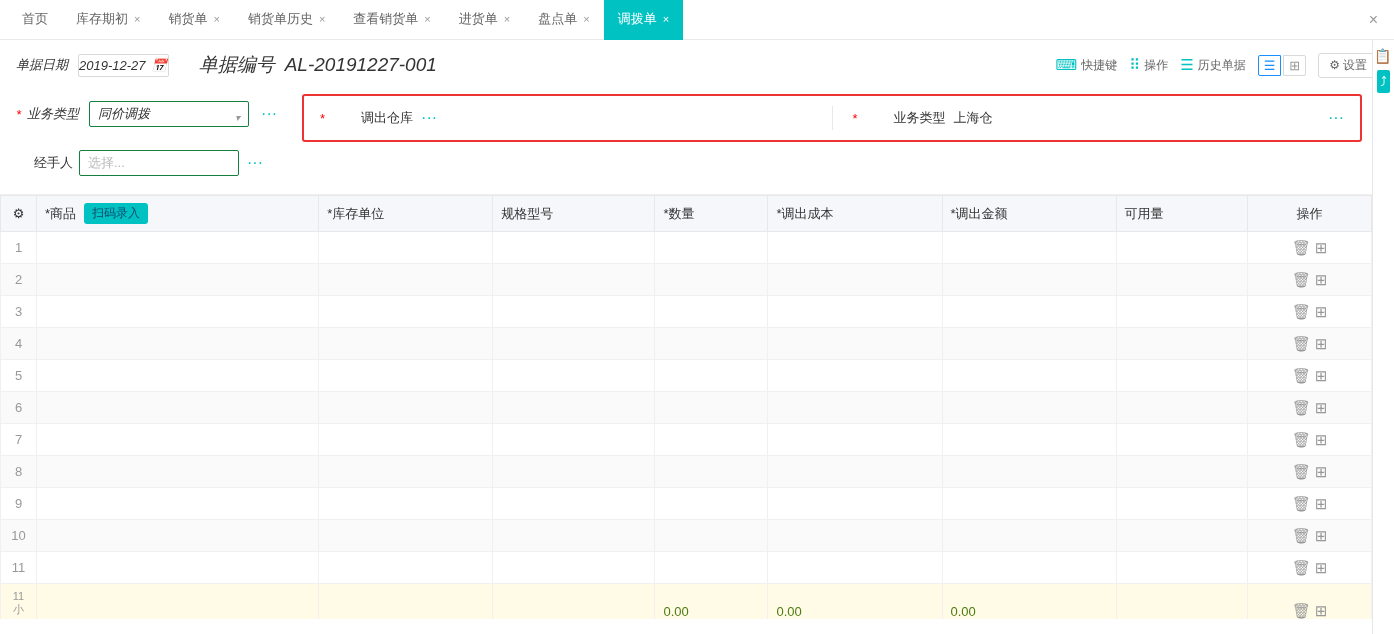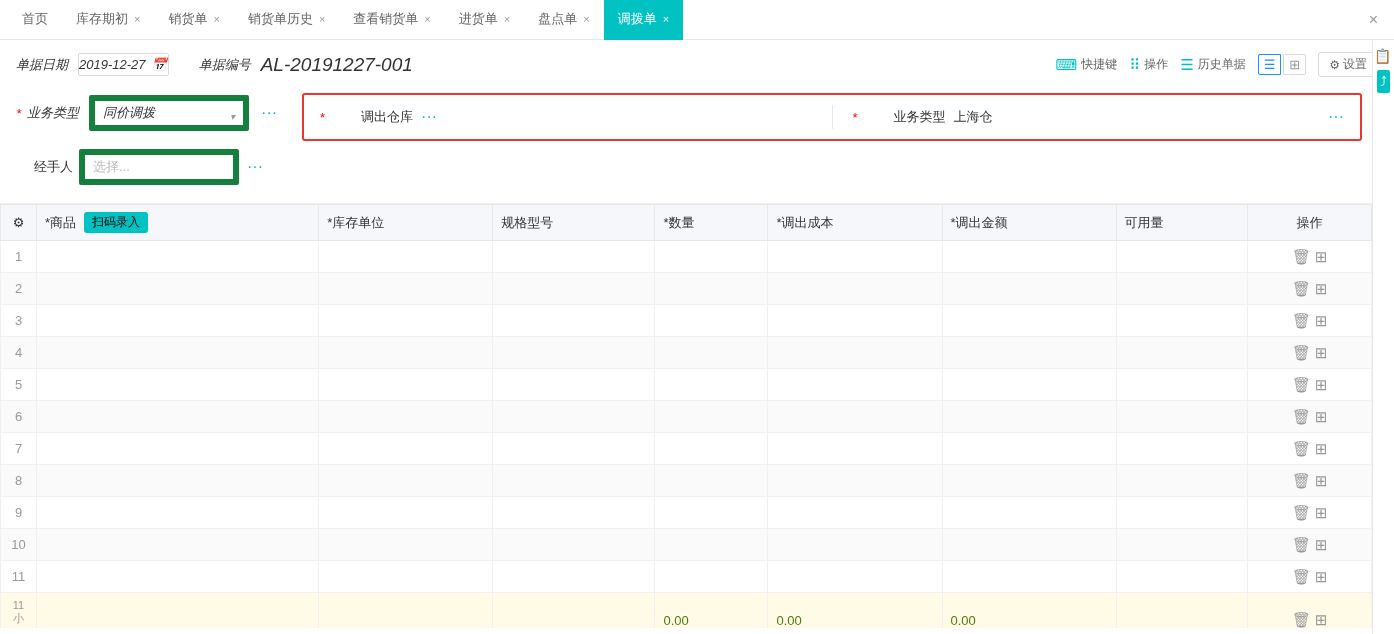--- a/index.html
+++ b/index.html
@@ -40,31 +40,31 @@
       background: #fff;
     }
     .form-row {
       display: flex; align-items: center; margin-bottom: 10px; flex-wrap: nowrap;
     }
     .form-label {
       color: #333; white-space: nowrap; margin-right: 6px; font-size: 13px;
     }
     .required-star { color: red; margin-right: 2px; }
     .form-select-wrap {
-      display: flex; align-items: flex-end; border: 6px solid #15803d;
+      display: flex; align-items: flex-end; border: 1px solid #15803d;
       border-radius: 2px; padding: 3px 8px; min-width: 160px; background: #fff; cursor: pointer;
     }
     .form-select-wrap .select-text { flex: 1; font-size: 13px; }
     .form-select-wrap .arrow-icon { color: #999; font-size: 10px; margin-left: 4px; }
     .form-date-wrap {
       display: flex; align-items: center; border: 1px solid #d9d9d9;
       border-radius: 2px; padding: 3px 0; background: #fff; cursor: pointer;
     }
     .form-date-wrap .cal-icon { margin-left: 6px; color: #999; }
-    .form-id-label { margin-left: 20px; margin-right: 6px; font-size: 13px; color: #333; }
+    .form-id-label { margin-left: 20px; margin-right: 6px; font-size: 19px; color: #333; }
     .form-id-value { font-size: 19px; color: #333; }
 
     
     .toolbar-right {
       display: flex; align-items: center; margin-left: auto; gap: 12px;
     }
     .toolbar-btn {
       display: flex; align-items: center; gap: 4px; cursor: pointer;
       color: #666; font-size: 12px; white-space: nowrap;
     }
@@ -110,21 +110,21 @@
     }
     tbody tr { border-bottom: 1px solid #f0f0f0; }
     tbody tr:nth-child(even) { background: #fafafa; }
     tbody td {
       border: 1px solid #f0f0f0; padding: 6px 8px; color: #333;
       min-height: 28px; height: 32px;
     }
     .row-num { color: #999; text-align: center; width: 36px; }
     .th-gear { text-align: center; }
     .scan-btn {
-      background: #00c2c2; color: #000000; border: none; border-radius: 3px;
+      background: #00c2c2; color: #0c4a6e; border: none; border-radius: 3px;
       padding: 2px 8px; font-size: 12px; cursor: pointer; margin-left: 4px;
     }
     .th-product { display: flex; align-items: center; gap: 4px; }
     .op-icons { display: flex; gap: 4px; align-items: center; justify-content: center; }
     .op-icon { cursor: pointer; color: #999; font-size: 15px; }
     .subtotal-row td { background: #fffbe6; font-size: 13px; color: #333; }
     .subtotal-val { color: #4d7c0f; }
 
     
     .right-sidebar {

